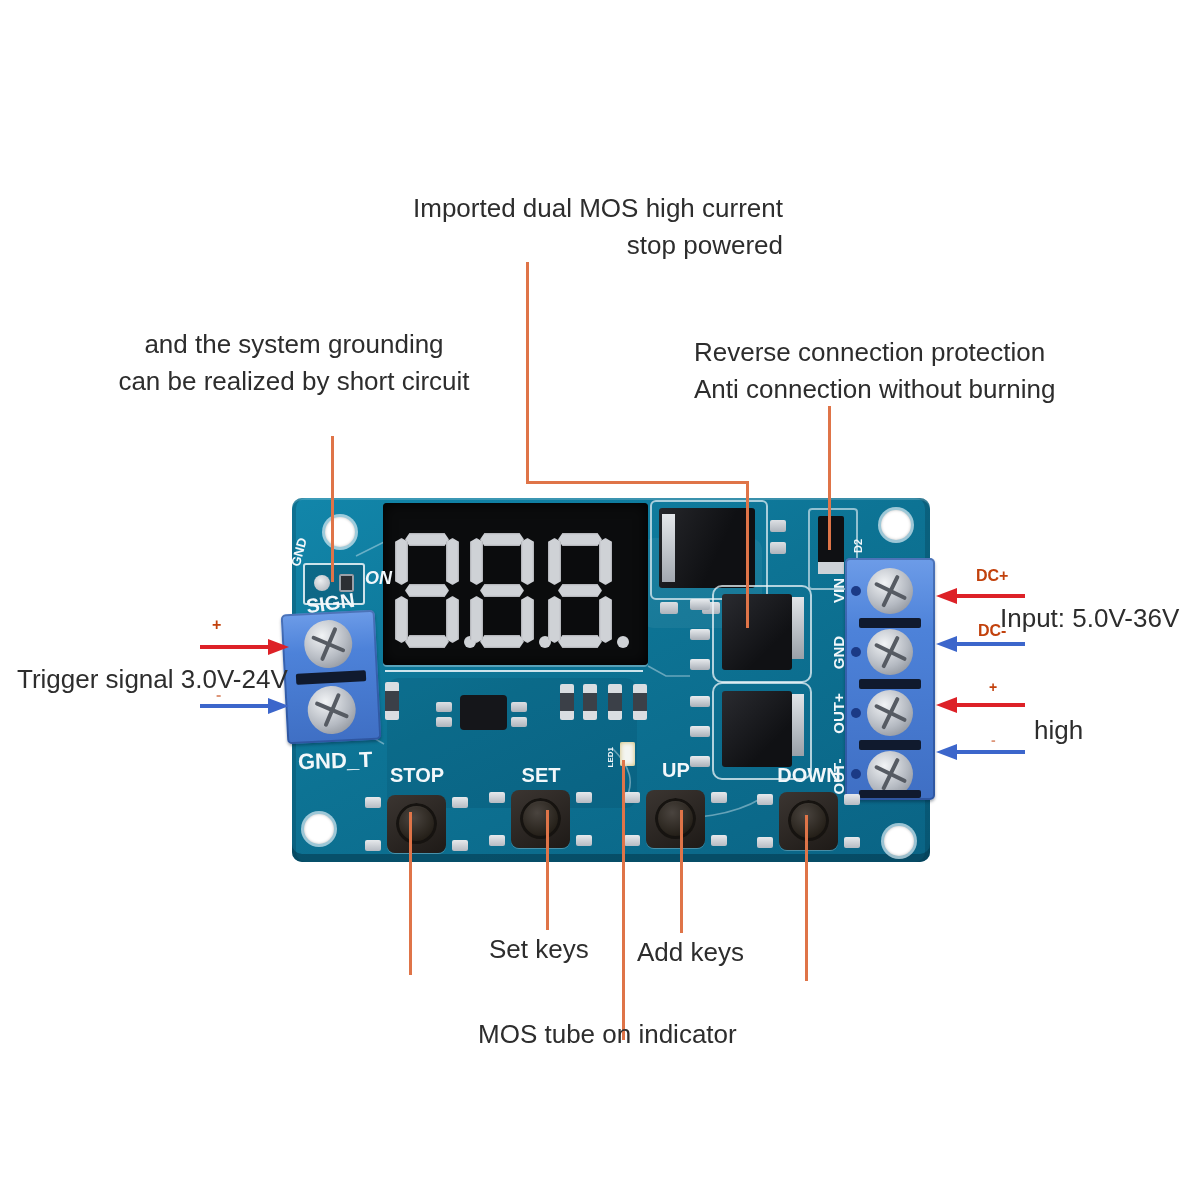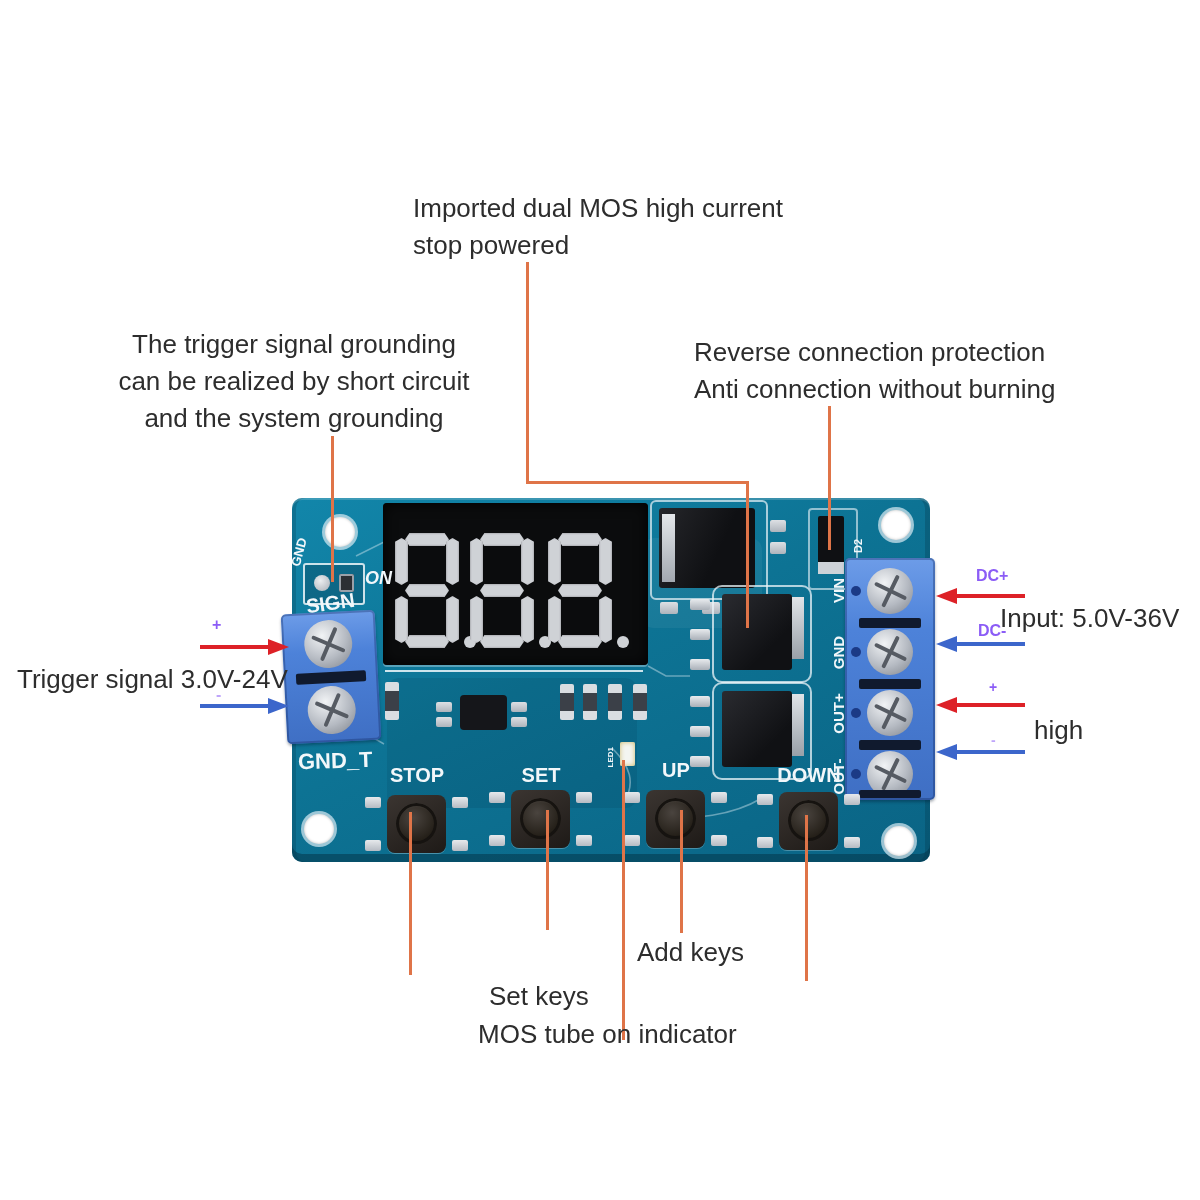--- a/index.html
+++ b/index.html
@@ -9,21 +9,21 @@
   .ann{position:absolute;font-size:26px;line-height:37px;color:#2d2d2d;white-space:nowrap;z-index:7;}
   .ann.center{text-align:center;white-space:normal;}
   
   .callout{position:absolute;background:#df7448;z-index:6;}
   
   .arrow{position:absolute;display:flex;align-items:center;z-index:6;}
   .arrow.red{color:#dd2127;} .arrow.blue{color:#3c66cb;}
   .shaft{width:68px;height:4px;background:currentColor;}
   .head-r{width:0;height:0;border-top:8px solid transparent;border-bottom:8px solid transparent;border-left:21px solid;}
   .head-l{width:0;height:0;border-top:8px solid transparent;border-bottom:8px solid transparent;border-right:21px solid;}
-  .alabel{position:absolute;font-weight:bold;font-size:16px;color:#8b5cf6;z-index:7;white-space:nowrap;}
+  .alabel{position:absolute;font-weight:bold;font-size:16px;color:#c2410c;z-index:7;white-space:nowrap;}
   .alabel.faint{opacity:.55;}
   
   .board{position:absolute;left:292px;top:498px;width:638px;height:364px;border-radius:10px;z-index:1;
          background:linear-gradient(155deg,#1286aa 0%,#0d7394 45%,#0a6485 100%);
          box-shadow:inset 0 2px 0 rgba(255,255,255,.18), inset 0 -8px 0 rgba(4,55,75,.55),
                     inset -5px 0 0 rgba(4,55,75,.30), inset 4px 0 0 rgba(4,55,75,.25);}
   .patch{position:absolute;border-radius:12px;}
   .hole{position:absolute;width:30px;height:30px;border-radius:50%;background:#fff;
         box-shadow:0 0 0 3px rgba(205,228,238,.75), inset 0 0 3px rgba(0,0,0,.25);}
   .traces{position:absolute;left:0;top:0;}
@@ -76,40 +76,39 @@
   .jpad1{position:absolute;left:9px;top:10px;width:16px;height:16px;border-radius:50%;background:radial-gradient(circle at 40% 35%,#eceef0,#a9aeb6);}
   .jpad2{position:absolute;left:34px;top:9px;width:15px;height:18px;background:#2c2f34;border-radius:2px;box-shadow:inset 0 0 0 2px #9aa0a8;}
   .led{position:absolute;left:328px;top:244px;width:15px;height:24px;background:#f3f5f1;border-radius:2px;
        box-shadow:inset 0 0 5px #cdb869;}
 </style>
 </head>
 <body>
 
 <div class="canvas">
 
-  <div class="ann" style="left:413px;top:190px;">
+  <div class="ann" style="left:413px;top:190px;text-align:right;">
     <div>Imported dual MOS high current</div>
     <div>stop powered</div>
   </div>
 
   <div class="ann center" style="left:98px;top:326px;width:392px;">
-    <div>The trigger signal grounding</div>
+    <div>and the system grounding</div>
     <div>can be realized by short circuit</div>
-    <div>and the system grounding</div>
   </div>
 
   <div class="ann" style="left:694px;top:334px;">
     <div>Reverse connection protection</div>
     <div>Anti connection without burning</div>
   </div>
 
   <div class="ann" style="left:17px;top:661px;">Trigger signal 3.0V-24V</div>
   <div class="ann" style="left:1000px;top:600px;">Input: 5.0V-36V</div>
   <div class="ann" style="left:1034px;top:712px;">high</div>
-  <div class="ann" style="left:489px;top:931px;margin-top:47px;">Set keys</div>
+  <div class="ann" style="left:489px;top:931px;">Set keys</div>
   <div class="ann" style="left:637px;top:934px;">Add keys</div>
   <div class="ann" style="left:478px;top:1016px;">MOS tube on indicator</div>
 
   <div class="callout" style="left:526px;top:262px;width:3px;height:221px;"></div>
   <div class="callout" style="left:526px;top:481px;width:223px;height:3px;"></div>
   <div class="callout" style="left:746px;top:481px;width:3px;height:147px;"></div>
   <div class="callout" style="left:331px;top:436px;width:3px;height:146px;"></div>
   <div class="callout" style="left:828px;top:406px;width:3px;height:144px;"></div>
   <div class="callout" style="left:409px;top:812px;width:3px;height:163px;"></div>
   <div class="callout" style="left:546px;top:810px;width:3px;height:120px;"></div>

